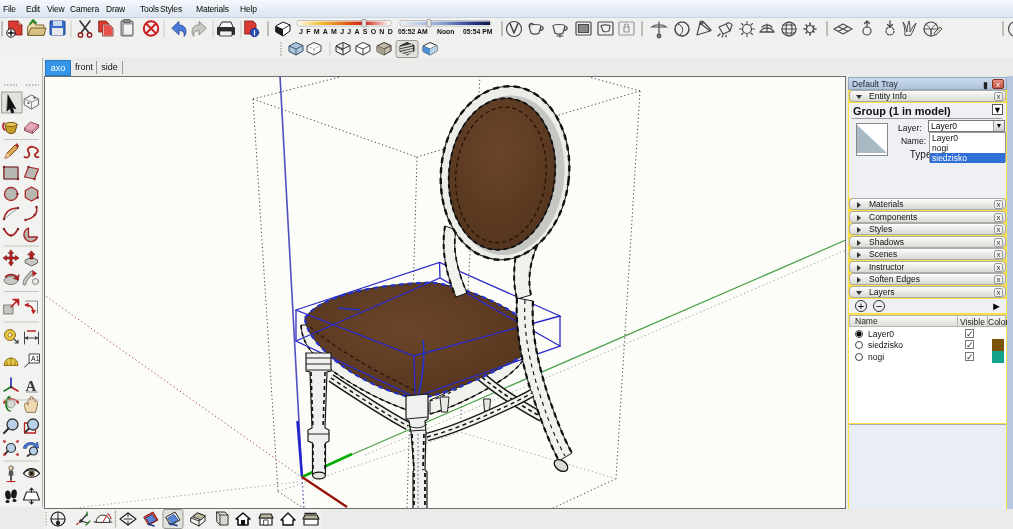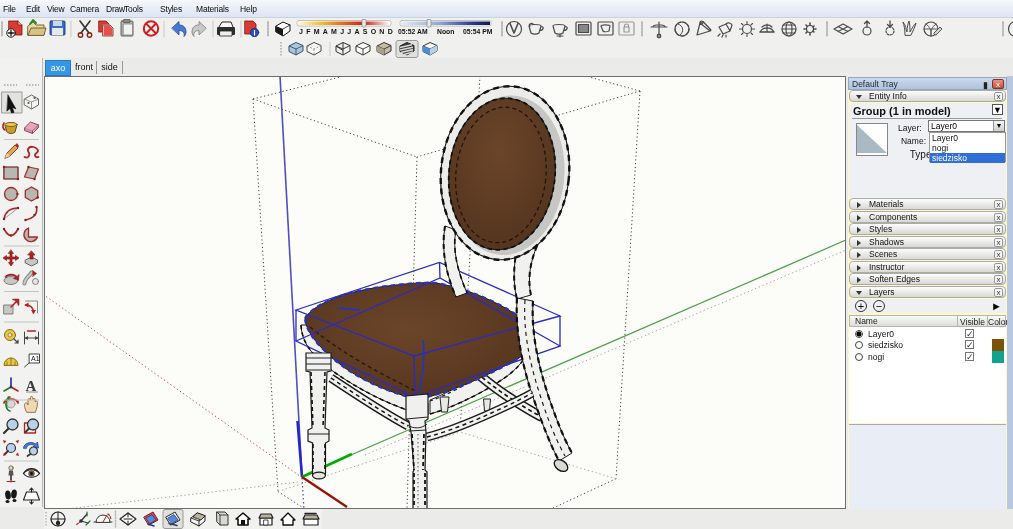--- a/index.html
+++ b/index.html
@@ -3,38 +3,38 @@
 *{margin:0;padding:0;box-sizing:border-box}
 body{width:1013px;height:529px;position:relative;background:#ebebe9;font-family:"Liberation Sans",sans-serif;overflow:hidden}
 .abs{position:absolute}
 #menubar{left:0;top:0;width:1013px;height:18px;background:linear-gradient(#f5f8fc,#dce5f2);border-bottom:1px solid #c8d2e0;font-size:8.5px;letter-spacing:-0.2px;color:#0a0a0a}
 #menubar span{position:absolute;top:4px}
 #toolbar1{left:0;top:18px;width:1013px;height:22px;background:#f0f0ee}
 #toolbar2{left:0;top:40px;width:1013px;height:18px;background:#f0f0ee}
 #tabbar{left:44px;top:58px;width:802px;height:18px;background:#ebebe9}
 #lefttb{left:0;top:58px;width:43px;height:449px;background:#f2f2f0;border-right:1px solid #b8b8b5}
 #viewport{left:44px;top:76px;width:802px;height:433px;background:#fcfcf9;border:1px solid #6e6e6e}
-#tray{left:848px;top:77px;width:159px;height:432px;background:#fef9c3}
+#tray{left:848px;top:77px;width:159px;height:432px;background:#fde047}
 #bluestrip{left:1007px;top:76px;width:6px;height:433px;background:#b7c8e0}
 #bottombar{left:44px;top:509px;width:278px;height:20px;background:#f1f1ef}
 #tray .hdr{position:absolute;left:1px;width:157px;height:12px;background:linear-gradient(#fdfdfd,#d8d8d4);border:1px solid #ababa8;border-radius:4px;font-size:8.5px;color:#111;line-height:11px}
 #tray .hdr .tri{position:absolute;left:7px;top:3px;width:0;height:0}
 #tray .hdr .tri.right{border-left:4px solid #333;border-top:3px solid transparent;border-bottom:3px solid transparent}
 #tray .hdr .tri.down{border-top:4px solid #333;border-left:3px solid transparent;border-right:3px solid transparent;top:4px;left:6px}
 #tray .hdr .lbl{position:absolute;left:19px;top:0px}
 #tray .hdr .xb{position:absolute;right:2px;top:1px;width:9px;height:9px;border:1px solid #999;border-radius:2px;background:#f4f4f2;font-size:8px;line-height:7px;text-align:center;color:#333}
 </style></head>
 <body>
 <div id="menubar" class="abs">
 <span style="left:3px">File</span>
     <span style="left:26px">Edit</span>
     <span style="left:47px">View</span>
     <span style="left:70px">Camera</span>
     <span style="left:106px">Draw</span>
-    <span style="left:124px">Tools</span>
+    <span style="left:140px">Tools</span>
     <span style="left:160px">Styles</span>
     <span style="left:196px">Materials</span>
     <span style="left:240px">Help</span>
 </div>
 <div id="toolbar1" class="abs">
 <svg width="1013" height="22" viewBox="0 18 1013 22">
   <g stroke-linecap="round" stroke-linejoin="round">
   <path d="M2,22 L2,36" stroke="#b9b9b6" stroke-width="2" stroke-dasharray="1.5 1.5"></path>
 
   <g>

